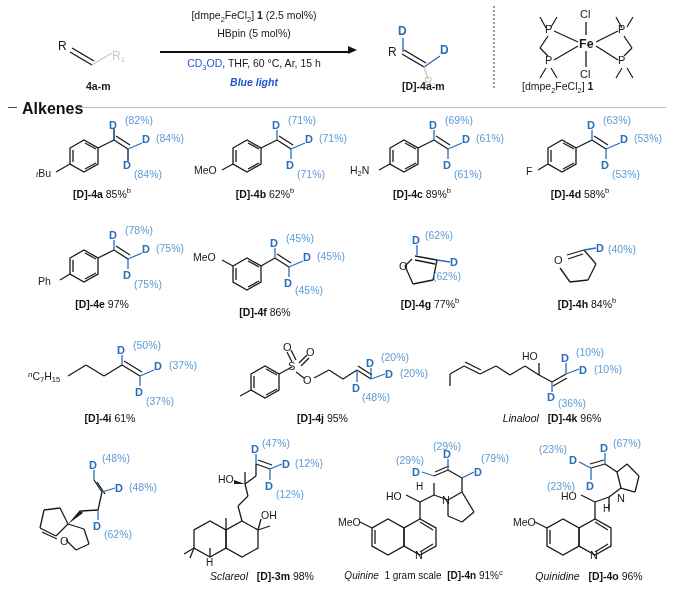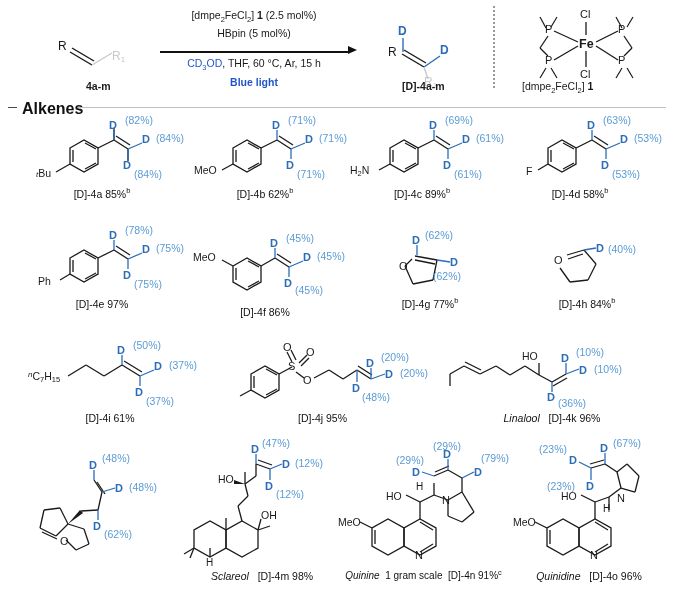--- a/index.html
+++ b/index.html
@@ -19,37 +19,37 @@
   
   #scheme{position:absolute;left:0;top:0;width:674px;height:95px;}
   .cond{
     position:absolute;text-align:center;width:230px;left:139px;
     font-size:10.5px;line-height:13.5px;
   }
   .arrowbox{position:absolute;left:160px;top:51px;width:190px;height:2px;background:#111;}
   .arrowhead{position:absolute;left:348px;top:46px;width:0;height:0;
     border-top:4.5px solid transparent;border-bottom:4.5px solid transparent;border-left:9px solid #111;}
   .belowcond{position:absolute;left:139px;top:56px;width:230px;text-align:center;font-size:10.5px;line-height:14px;}
-  .bluelight{color:#2255cc;font-weight:bold;}
+  .bluelight{color:#2255cc;font-style:italic;font-weight:bold;}
   .sublabel{position:absolute;font-size:10.5px;font-weight:bold;}
   .divider{position:absolute;left:493px;top:6px;height:82px;border-left:2px dotted #9a9a9a;}
 
   
   #alkenes-rule{position:absolute;left:0;top:99px;width:674px;height:16px;}
   #alkenes-rule .dash{position:absolute;left:8px;top:8px;width:9px;height:1px;background:#4a4a4a;}
   #alkenes-rule .lbl{position:absolute;left:22px;top:1px;font-size:16px;font-weight:bold;color:#111;}
   #alkenes-rule .line{position:absolute;left:78px;top:8px;right:8px;height:1px;background:#b9c3cb;}
 
   
   .cell{position:absolute;}
   .caption{
     position:absolute;width:100%;text-align:center;
     font-size:10.5px;color:#111;white-space:nowrap;
   }
-  .caption b{font-weight:normal;}
+  .caption b{font-weight:bold;}
   .caption i{font-style:italic;text-align:center;}
   sup{font-size:7.5px;}
   sub{font-size:7.5px;}
 </style>
 </head>
 <body>
 
 <div id="scheme">
 
   <svg style="position:absolute;left:40px;top:28px;" width="90" height="56" viewBox="0 0 90 56">
@@ -519,21 +519,21 @@
     <line x1="88" y1="29" x2="88" y2="40" stroke="#2b6cb8" stroke-width="1.3"></line>
     <text x="69" y="13" font-size="11" class="dlbl">D</text>
     <text x="100" y="28" font-size="11" class="dlbl">D</text>
     <text x="83" y="50" font-size="11" class="dlbl">D</text>
     <text x="80" y="7" font-size="10.5" fill="#5b9bd5">(47%)</text>
     <text x="113" y="27" font-size="10.5" fill="#5b9bd5">(12%)</text>
     <text x="94" y="58" font-size="10.5" fill="#5b9bd5">(12%)</text>
   </svg>
   <div class="caption" style="top:128px;">
     <i>Sclareol</i>&nbsp;&nbsp;
-    <b>[D]-4m</b>
+    <b>[D]-3m</b>
     <span>98%</span><sup></sup>
   </div>
 </div>
 
 <div class="cell" style="left:336px;top:440px;width:175px;height:145px;">
   <svg width="175" height="125" viewBox="0 0 175 125">
     <g stroke="#1a1a1a" stroke-width="1.3" fill="none">
 
       <polygon points="36,88 36,106 52,115 68,106 68,88 52,79"></polygon>
       <line x1="39" y1="90" x2="39" y2="104"></line>

